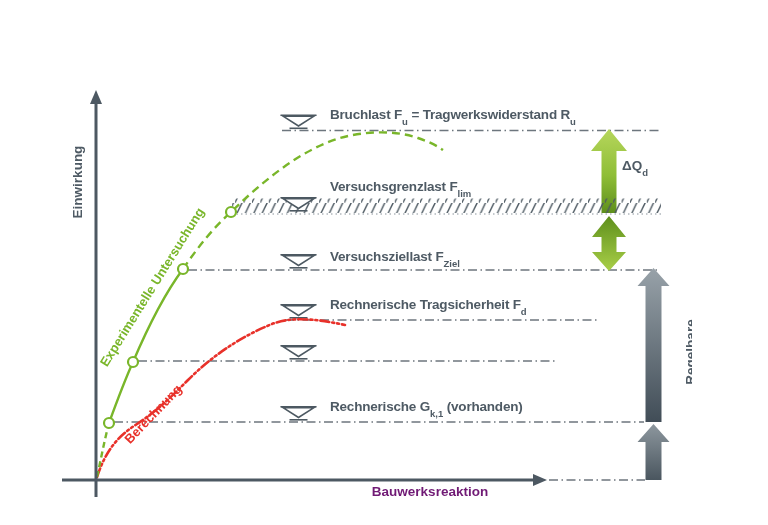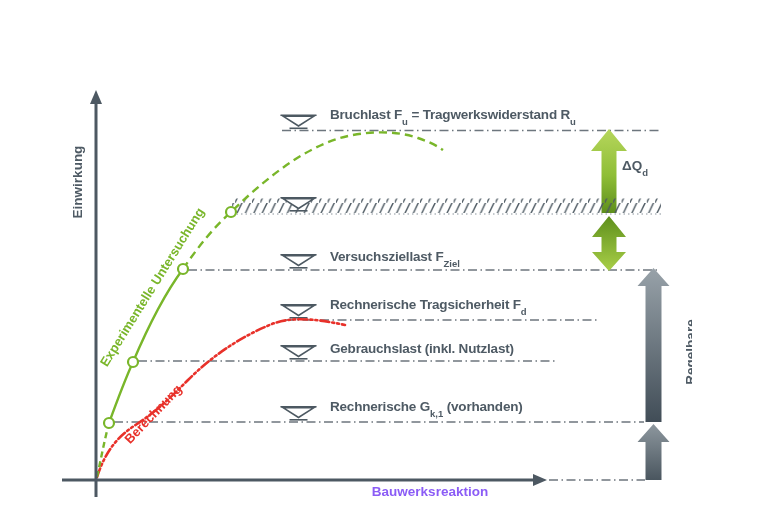--- a/index.html
+++ b/index.html
@@ -10,21 +10,21 @@
   .lbl sub{font-size:9.5px;position:relative;bottom:-2px;letter-spacing:0;}
   .rot{position:absolute;transform:translate(-50%,-50%) rotate(-90deg);transform-origin:center;
        color:#4e5a64;font-size:13.5px;font-weight:bold;text-align:center;line-height:15px;white-space:nowrap;}
   .curve-lbl{position:absolute;font-size:13px;font-weight:bold;white-space:nowrap;
              transform:translate(-50%,-50%) rotate(-58deg);transform-origin:center;}
   .curve-lbl.green{color:#79b62a;}
   .curve-lbl.red{color:#e8312a;transform:translate(-50%,-50%) rotate(-46deg);}
   .anno{position:absolute;color:#4e5a64;font-size:13.5px;font-weight:bold;text-align:center;}
   .anno sub{font-size:9.5px;position:relative;bottom:-2px;}
   .xaxis-lbl{position:absolute;left:360px;top:484px;width:140px;text-align:center;
-             color:#8b5cf6;font-size:13.5px;font-weight:bold;}
+             color:#701a75;font-size:13.5px;font-weight:bold;}
 </style>
 </head>
 <body>
 
 <div class="canvas">
 
   <svg width="768" height="525" viewBox="0 0 768 525">
     <defs>
       <linearGradient id="greenUp" x1="0" y1="0" x2="0" y2="1">
         <stop offset="0" stop-color="#b6d65c"></stop>
@@ -115,28 +115,28 @@
       <line x1="96" y1="497" x2="96" y2="102"></line>
       <line x1="62" y1="480" x2="535" y2="480"></line>
     </g>
     <polygon points="90,104 102,104 96,90" fill="#4d5862"></polygon>
     <polygon points="533,474 533,486 547,480" fill="#4d5862"></polygon>
   </svg>
 
   <div class="lbl" style="left:330px;top:107px;">
     <span>Bruchlast F</span><sub>u</sub><span> = Tragwerkswiderstand R</span><sub>u</sub>
   </div>
+  <div class="lbl" style="left:330px;top:179px;">
+    <span>Versuchsgrenzlast F</span><sub>lim</sub>
+  </div>
   <div class="lbl" style="left:330px;top:249px;">
     <span>Versuchsziellast F</span><sub>Ziel</sub>
   </div>
   <div class="lbl" style="left:330px;top:297px;">
     <span>Rechnerische Tragsicherheit F</span><sub>d</sub>
-  </div>
-  <div class="lbl" style="left:330px;top:341px;">
-    <span>Gebrauchslast (inkl. Nutzlast)</span>
   </div>
   <div class="lbl" style="left:330px;top:399px;">
     <span>Rechnerische G</span><sub>k,1</sub><span> (vorhanden)</span>
   </div>
 
   <div class="curve-lbl green" style="left:152px;top:287px;">Experimentelle Untersuchung</div>
   <div class="curve-lbl red" style="left:153px;top:414px;">Berechnung</div>
 
   <div class="anno" style="left:622px;top:158px;">
     <span>ΔQ</span><sub>d</sub>

